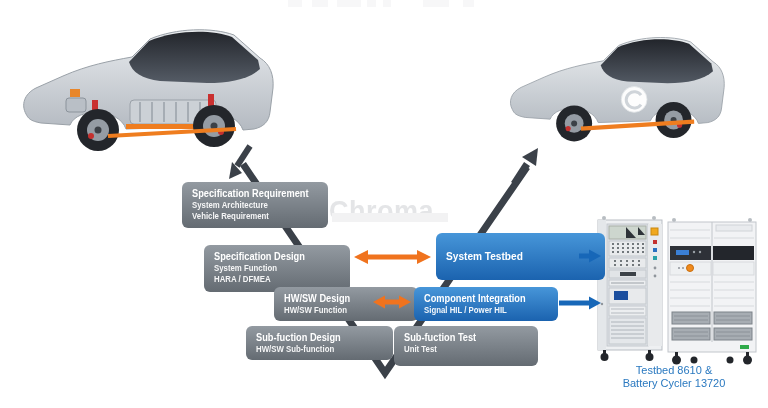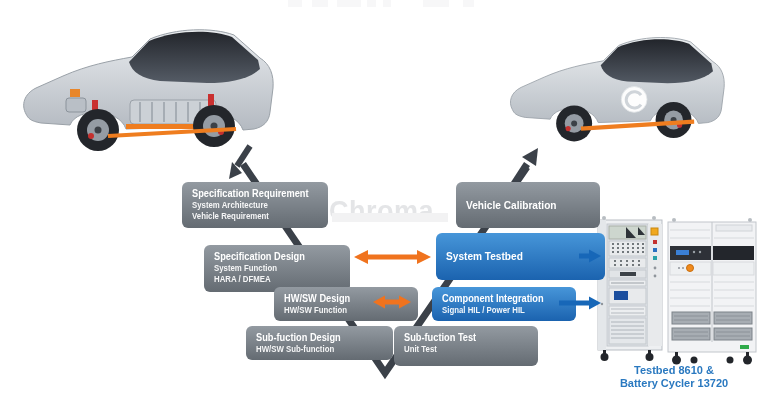--- a/index.html
+++ b/index.html
@@ -46,21 +46,21 @@
   .v-fill   { fill:var(--v-line,#3b4149); }
   .orange-stroke { stroke:var(--arrow-orange,#f0731e); fill:none; }
   .orange-fill   { fill:var(--arrow-orange,#f0731e); }
   .blue-stroke { stroke:var(--arrow-blue,#1767b8); fill:none; }
   .blue-fill   { fill:var(--arrow-blue,#1767b8); }
 
   
   .equip-caption {
     position:absolute; left:584px; top:364px; width:180px; z-index:2;
     text-align:center; color:var(--caption-blue,#2a79c0);
-    font-size:11px; font-weight:bold; line-height:13px;
+    font-size:11px; font-weight:normal; line-height:13px;
   }
 </style>
 </head>
 <body>
 
 <div class="canvas">
 
   <div class="artifact" style="left:288px;width:14px"></div>
   <div class="artifact" style="left:312px;width:16px"></div>
   <div class="artifact" style="left:337px;width:24px"></div>
@@ -174,29 +174,26 @@
   </div>
   <div class="vbox gray" style="left:246px;top:326px;width:147px;height:34px;">
     <div class="t">Sub-fuction Design</div>
     <div class="s">HW/SW Sub-function</div>
   </div>
 
   <div class="vbox gray" style="left:394px;top:326px;width:144px;height:40px;">
     <div class="t">Sub-fuction Test</div>
     <div class="s">Unit Test</div>
   </div>
-  <div class="vbox blue" style="left:414px;top:287px;width:144px;height:34px;margin-left:18px;">
+  <div class="vbox blue" style="left:414px;top:287px;width:144px;height:34px;">
     <div class="t">Component Integration</div>
     <div class="s">Signal HIL / Power HIL</div>
   </div>
   <div class="vbox blue center" style="left:436px;top:233px;width:169px;height:47px;">
     <div class="t">System Testbed</div>
-  </div>
-  <div class="vbox gray center" style="left:456px;top:182px;width:144px;height:46px;">
-    <div class="t">Vehicle Calibration</div>
   </div>
 
   <svg class="layer z3" width="768" height="408" viewBox="0 0 768 408">
     <g>
       <line class="orange-stroke" x1="366" y1="257" x2="419" y2="257" stroke-width="5"></line>
       <polygon class="orange-fill" points="354,257 368,250 368,264"></polygon>
       <polygon class="orange-fill" points="431,257 417,250 417,264"></polygon>
     </g>
     <g>
       <line class="orange-stroke" x1="383" y1="302" x2="401" y2="302" stroke-width="5"></line>

